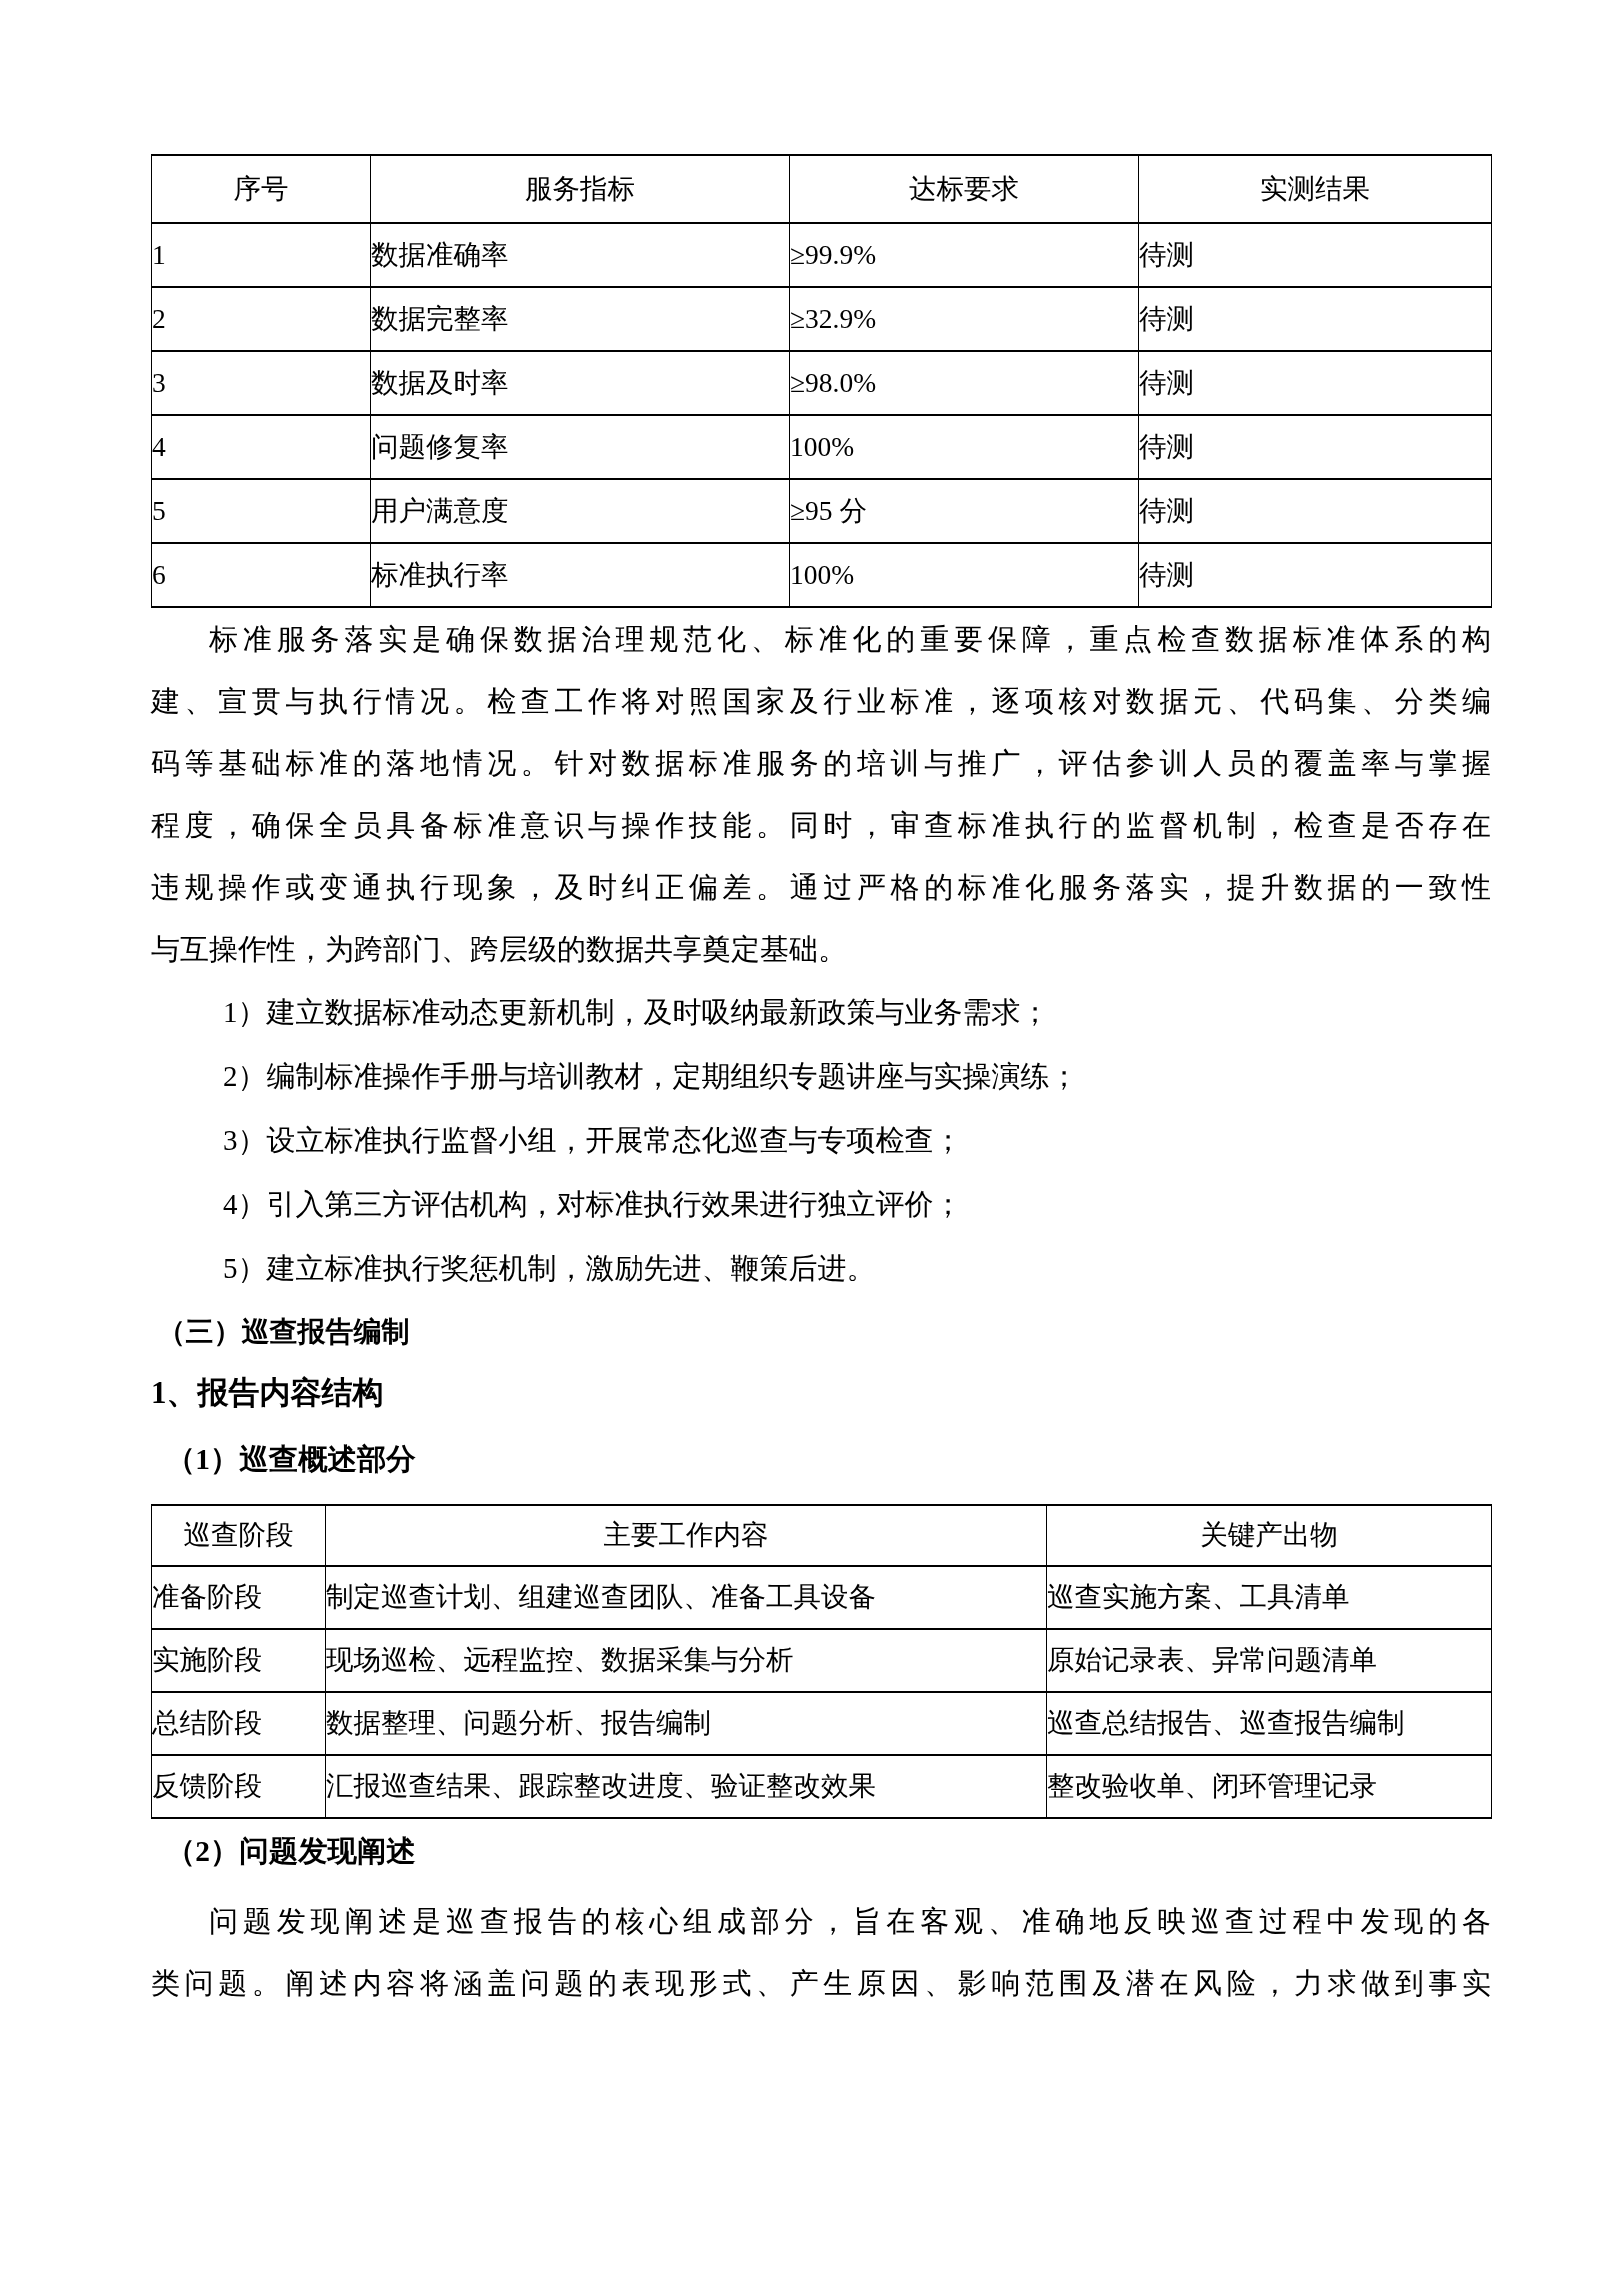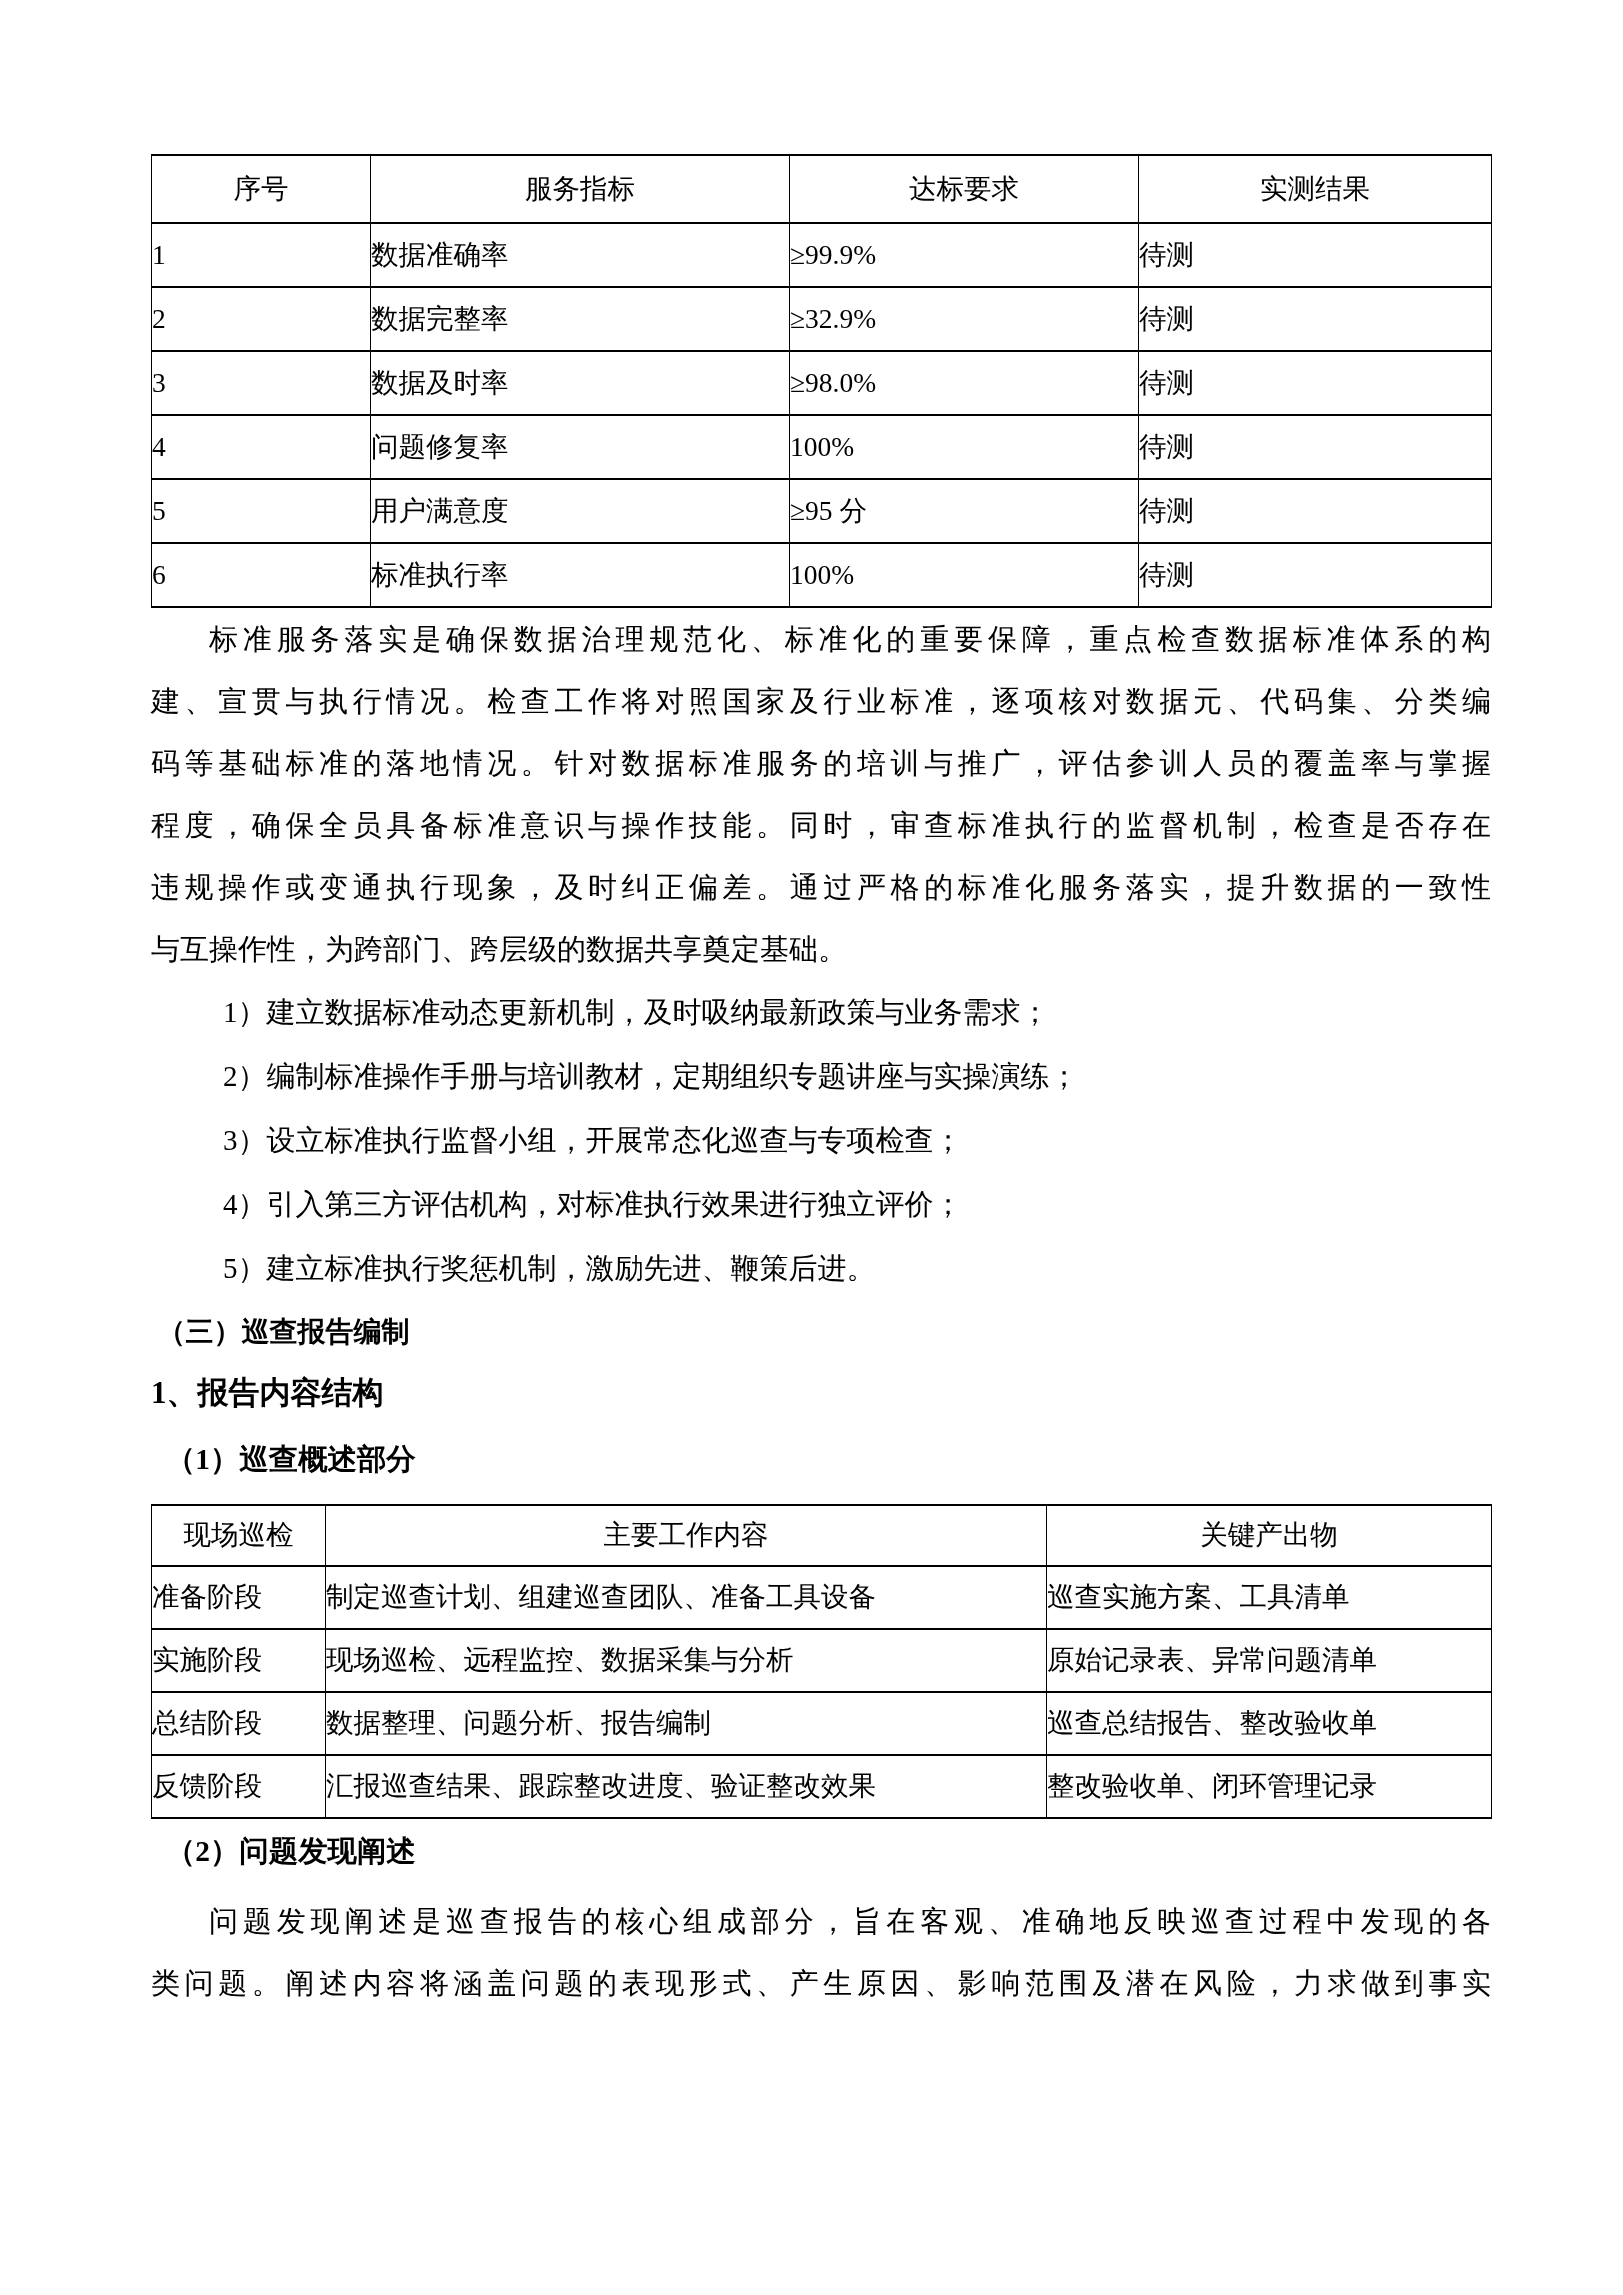--- a/index.html
+++ b/index.html
@@ -180,40 +180,40 @@
   <h4 class="h-paren">（1）巡查概述部分</h4>
 
   <table class="doc-table t2">
     <colgroup>
       <col style="width:174px">
         <col style="width:721px">
         <col style="width:445px">
     </colgroup>
     <thead>
       <tr>
-        <th>现场巡检</th>
+        <th>巡查阶段</th>
         <th>主要工作内容</th>
         <th>关键产出物</th>
       </tr>
     </thead>
     <tbody>
       <tr>
         <td>准备阶段</td>
         <td>制定巡查计划、组建巡查团队、准备工具设备</td>
         <td>巡查实施方案、工具清单</td>
       </tr>
       <tr>
         <td>实施阶段</td>
         <td>现场巡检、远程监控、数据采集与分析</td>
         <td>原始记录表、异常问题清单</td>
       </tr>
       <tr>
         <td>总结阶段</td>
         <td>数据整理、问题分析、报告编制</td>
-        <td>巡查总结报告、整改验收单</td>
+        <td>巡查总结报告、巡查报告编制</td>
       </tr>
       <tr>
         <td>反馈阶段</td>
         <td>汇报巡查结果、跟踪整改进度、验证整改效果</td>
         <td>整改验收单、闭环管理记录</td>
       </tr>
     </tbody>
   </table>
 
   <h4 class="h-paren tight">（2）问题发现阐述</h4>

